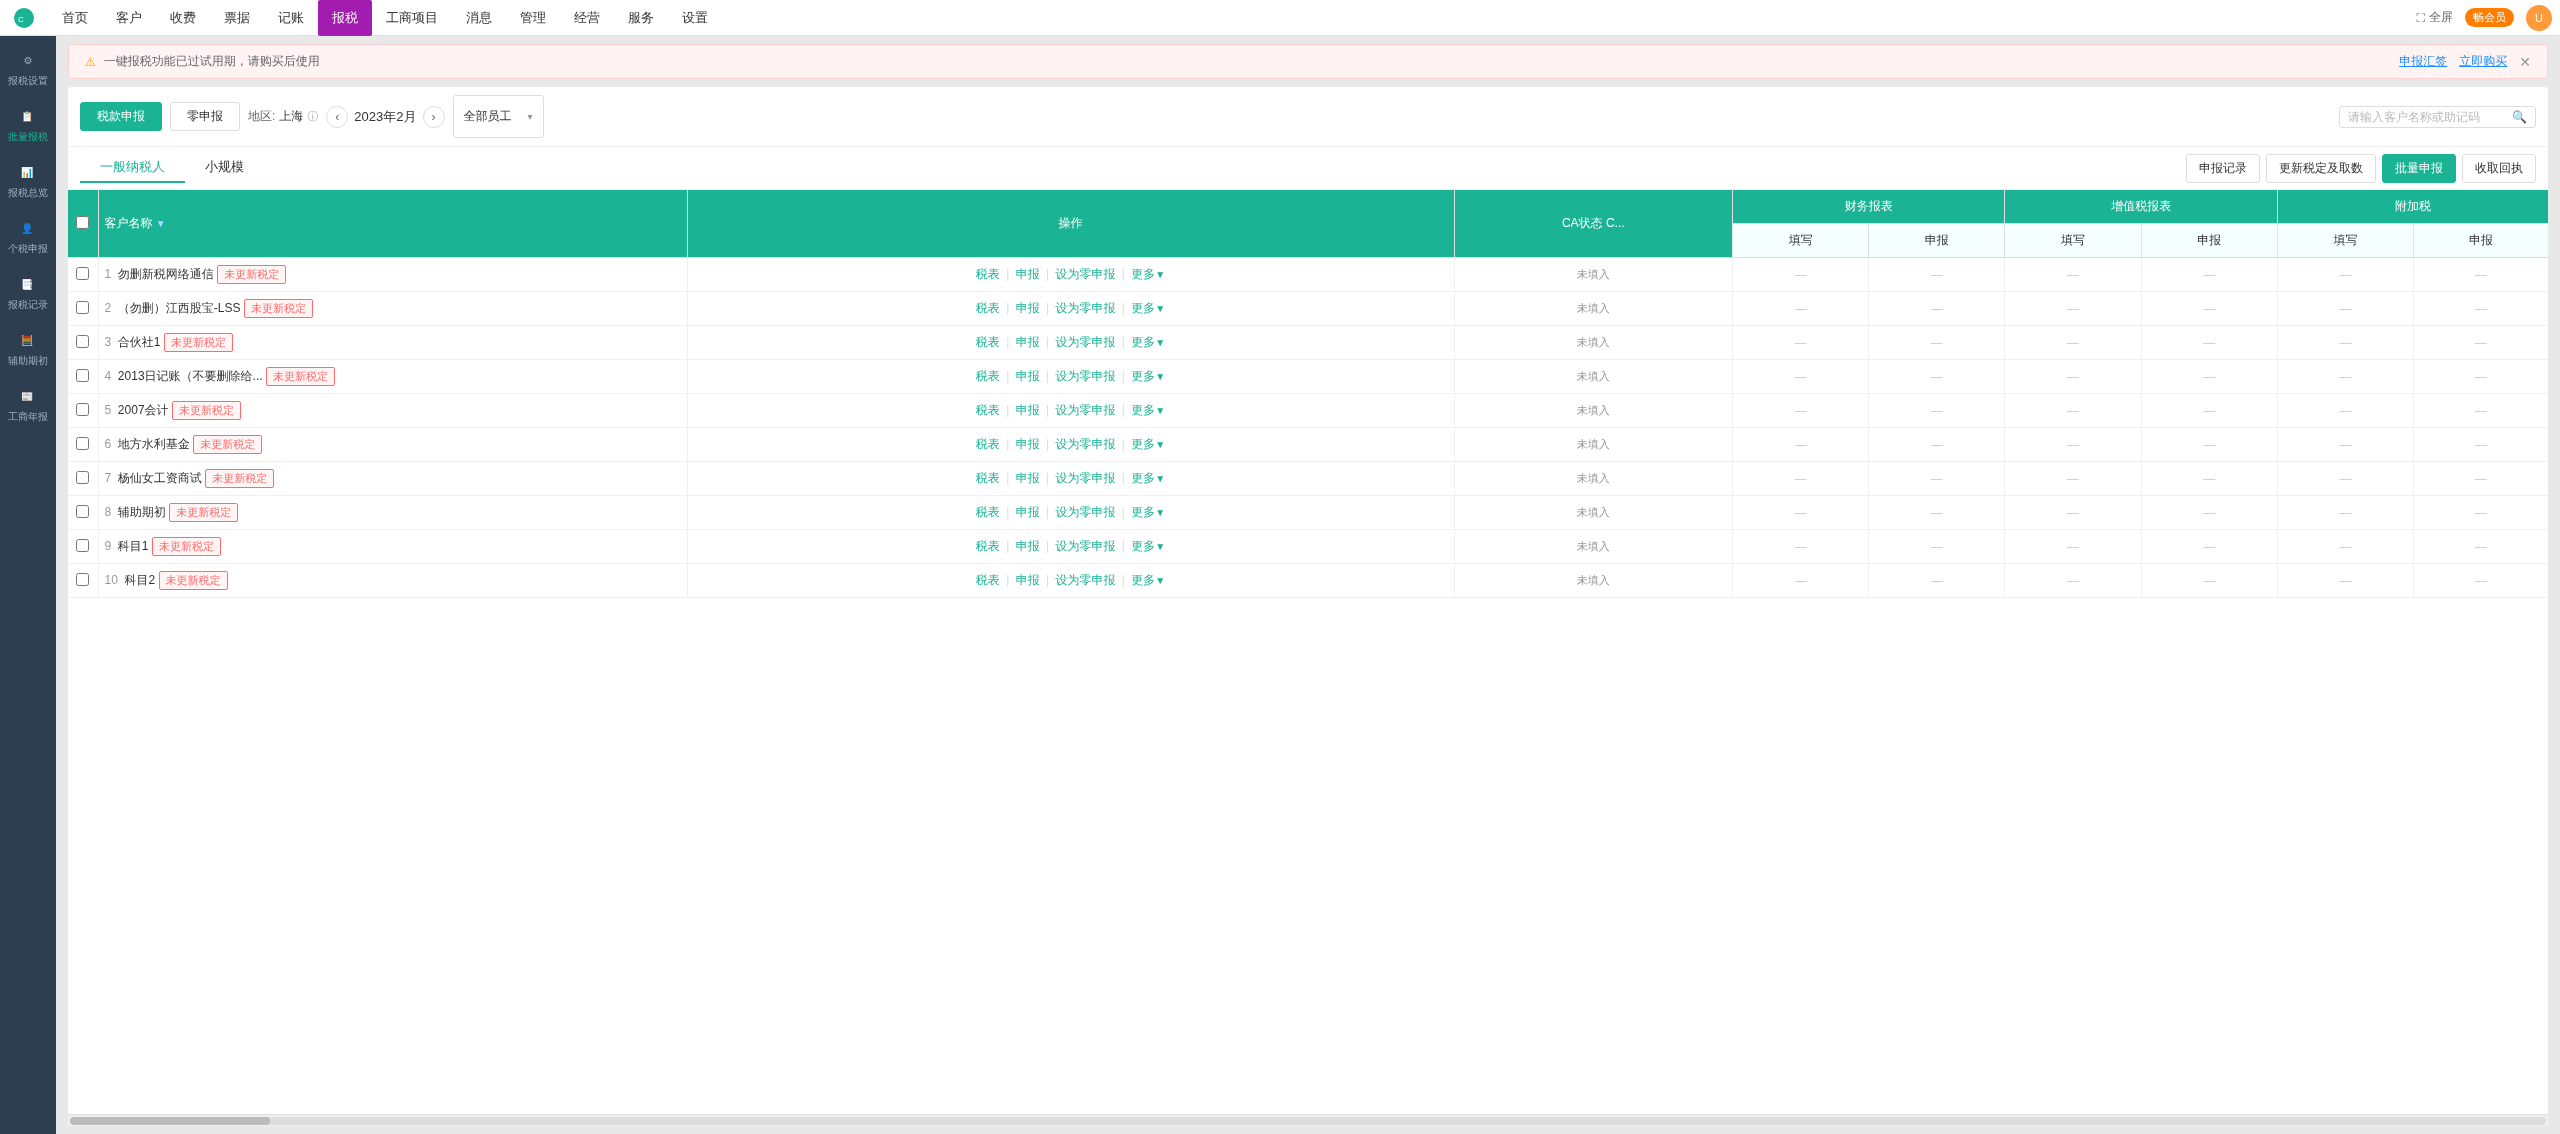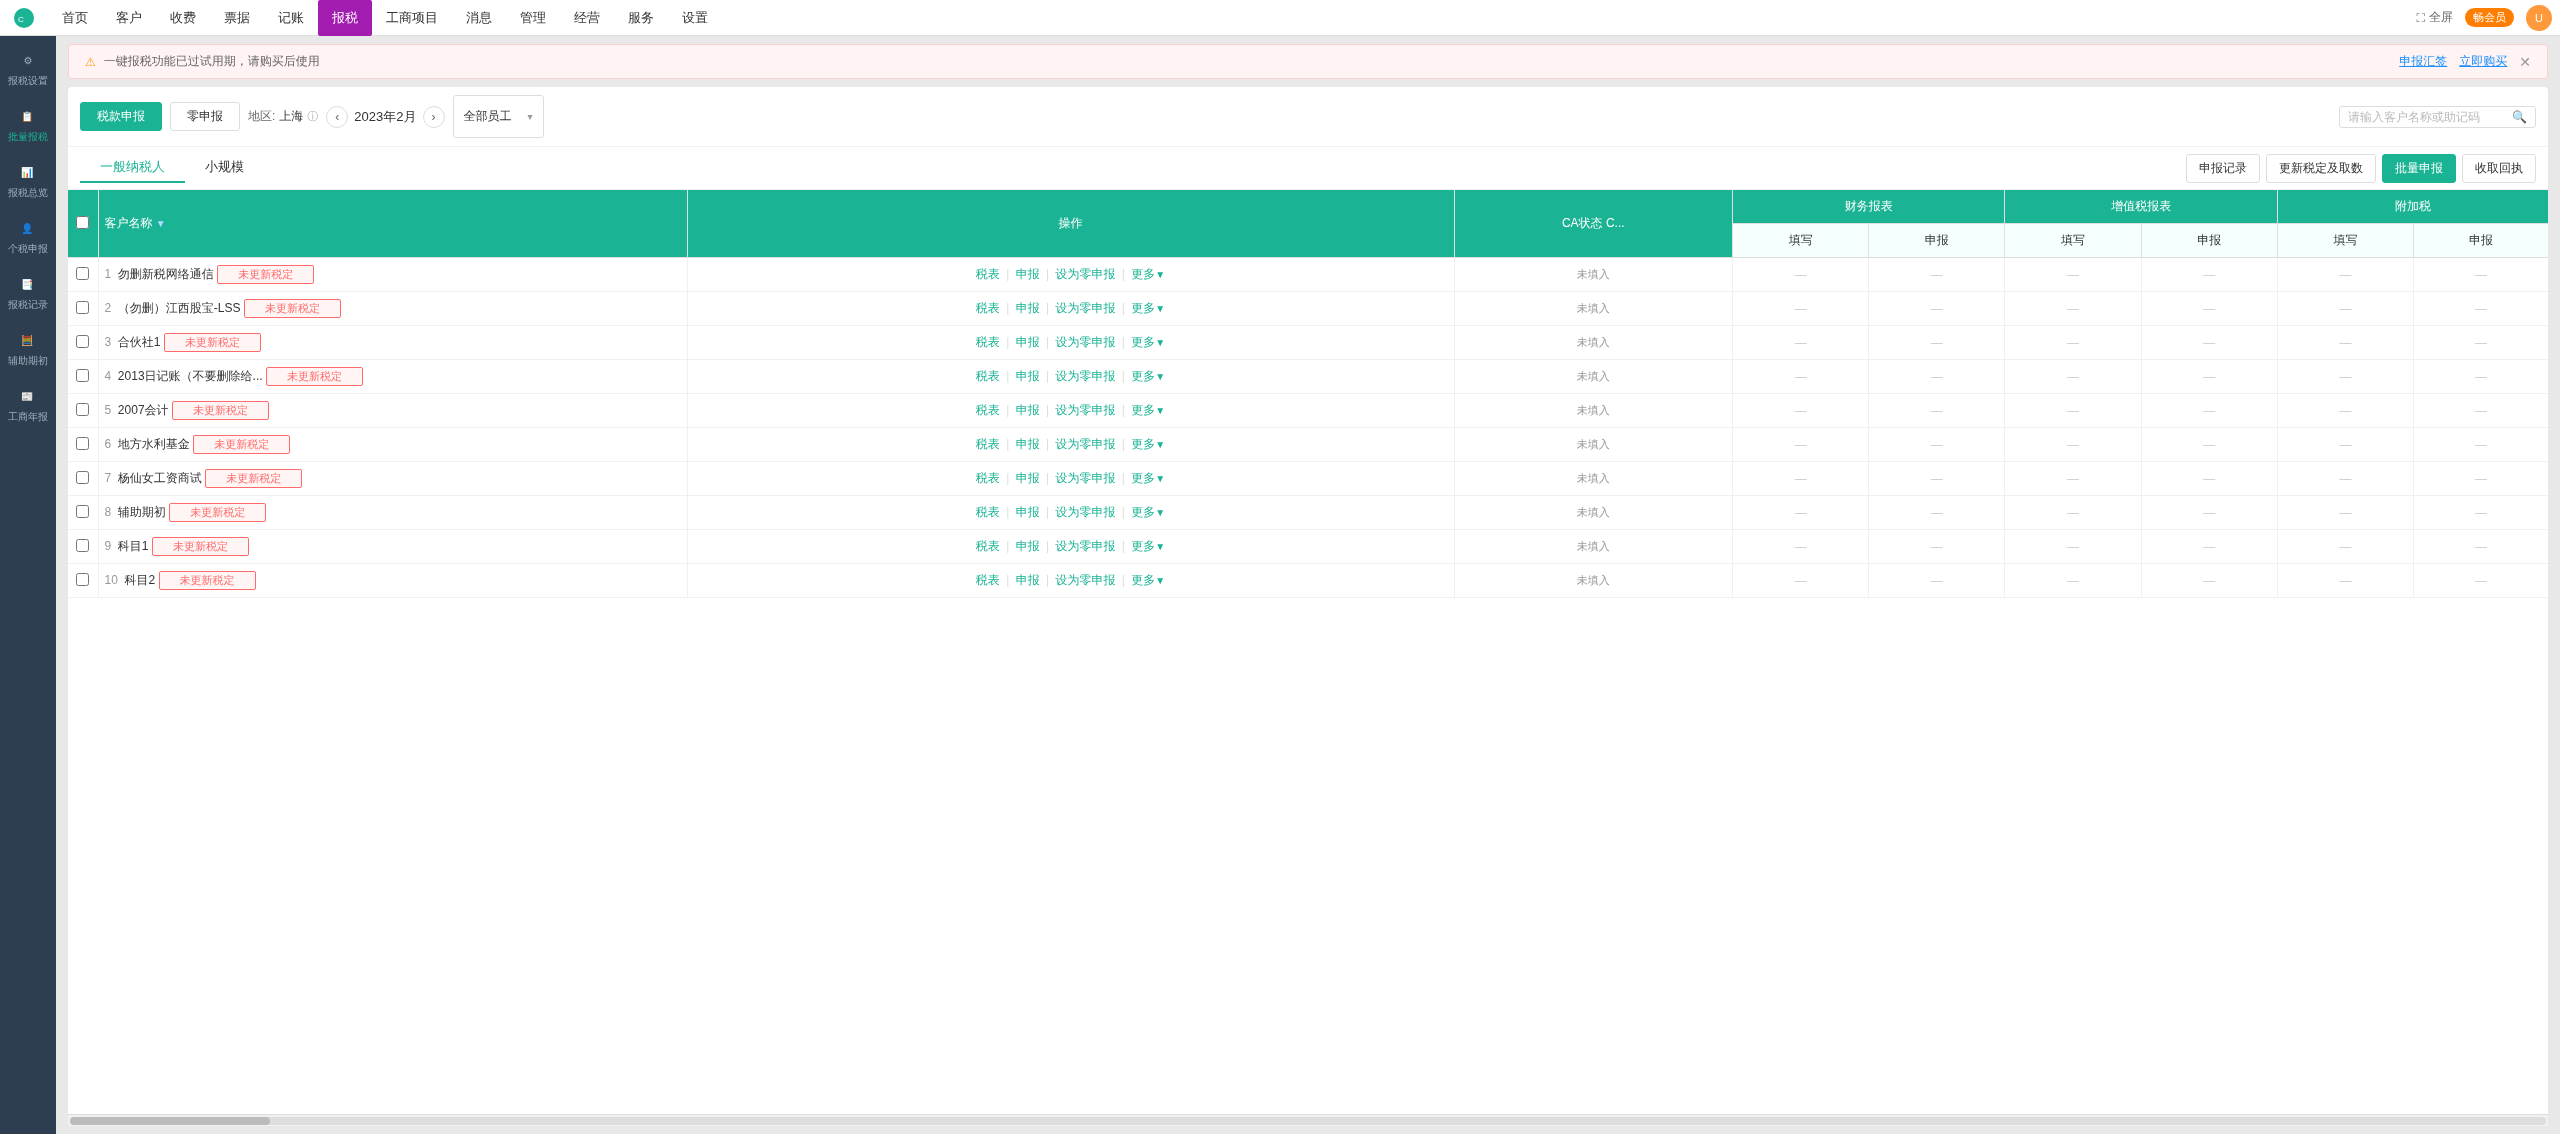--- a/index.html
+++ b/index.html
@@ -75,21 +75,21 @@
     thead th { padding: 8px 6px; text-align: center; color: #333; font-weight: 500; border-bottom: 1px solid #ddd; border-right: 1px solid #e0e0e0; white-space: nowrap; }
     thead th:last-child { border-right: none; }
     .th-main { background: #1ab394; color: #fff; }
     .th-group { background: #f5fffe; }
     tbody tr { border-bottom: 1px solid #f0f0f0; }
     tbody td { padding: 7px 6px; text-align: center; color: #333; border-right: 1px solid #f0f0f0; white-space: nowrap; }
     tbody td:last-child { border-right: none; }
     td.client-name { text-align: left; max-width: 160px; overflow: hidden; text-overflow: ellipsis; }
     .checkbox-cell { width: 30px; }
     .row-num { color: #999; }
-    .status-badge { display: inline-block; padding: 1px 20px; border-radius: 2px; font-size: 11px; border: 1px solid; }
+    .status-badge { display: inline-block; padding: 1px 6px; border-radius: 2px; font-size: 11px; border: 1px solid; }
     .status-unconfirmed { color: #ff6b6b; border-color: #ff6b6b; background: #fff5f5; }
     .op-link { color: #1ab394; cursor: pointer; margin: 0 3px; }
     .op-divider { color: #ddd; }
     .ca-status { color: #999; font-size: 11px; }
     .dash { color: #ccc; }
 
     
     .bottom-scroll { height: 12px; background: #f0f0f0; border-top: 1px solid #ddd; display: flex; align-items: center; padding: 0 2px; }
     .scroll-track { flex: 1; height: 8px; background: #ddd; border-radius: 4px; position: relative; }
     .scroll-thumb { width: 200px; height: 8px; background: #bbb; border-radius: 4px; position: absolute; left: 0; }

